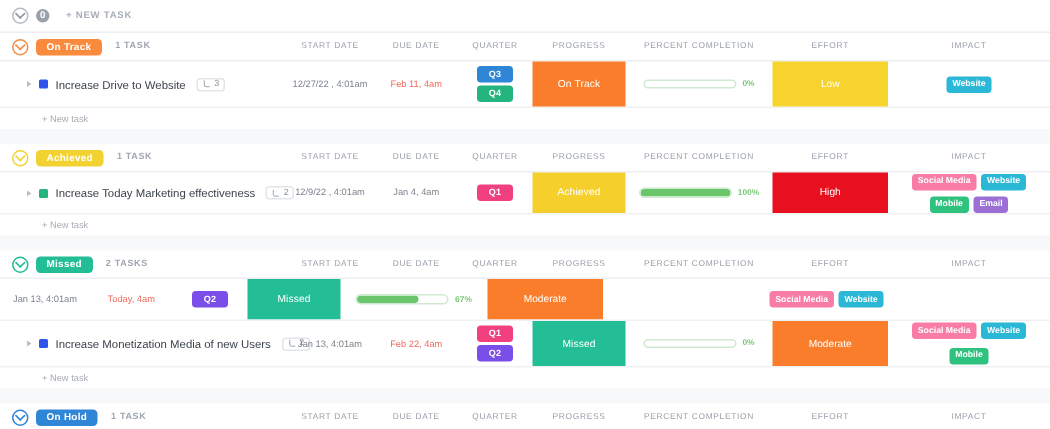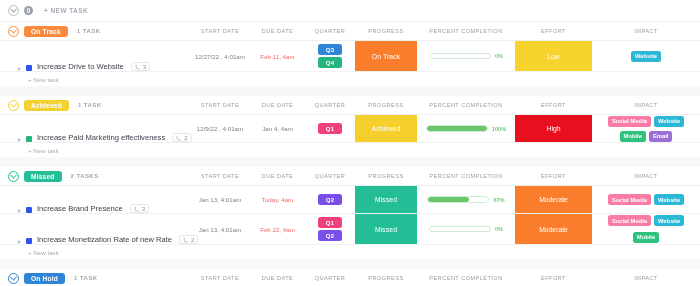--- a/index.html
+++ b/index.html
@@ -98,21 +98,21 @@
     display: flex; align-items: stretch;
     position: relative;
     border-top: 1px solid #f0f1f3;
     min-height: 28px;
   }
   .task-row.first { border-top: 1px solid #eceef1; }
   .cell { display: flex; align-items: center; justify-content: center; }
 
   .c-name {
     flex: none; width: 190px;
-    justify-content: flex-start; padding-left: 18px; gap: 5px; align-items: flex-end;
+    justify-content: flex-start; padding-left: 18px; gap: 5px;
   }
   .caret {
     width: 0; height: 0; flex: none;
     border-left: 3.2px solid #b9bfc8;
     border-top: 2.4px solid transparent;
     border-bottom: 2.4px solid transparent;
   }
   .sq { width: 6px; height: 6px; border-radius: 1px; flex: none; }
   .tname { font-size: 7.6px; color: #3b414b; white-space: nowrap; }
   .subcount {
@@ -247,21 +247,21 @@
         <span class="colhead" style="left:305px;width:50px">QUARTER</span>
         <span class="colhead" style="left:355px;width:62px">PROGRESS</span>
         <span class="colhead" style="left:417px;width:98px">PERCENT COMPLETION</span>
         <span class="colhead" style="left:515px;width:77px">EFFORT</span>
         <span class="colhead" style="left:592px;width:108px">IMPACT</span>
       </div>
       <div class="task-row first">
         <div class="cell c-name">
           <span class="caret"></span>
           <span class="sq" style="background:#24b47e"></span>
-          <span class="tname">Increase Paid Marketing effectiveness</span>
+          <span class="tname">Increase Today Marketing effectiveness</span>
           <span class="subcount">
             <svg width="6" height="6" viewBox="0 0 10 10">
               <path d="M2 1 v5 a2 2 0 0 0 2 2 h4" fill="none" stroke="#9aa1ab" stroke-width="1.1"></path>
             </svg>
             <span>2</span>
           </span>
         </div>
         <div class="cell c-start">
           <span class="date-txt">12/9/22 , 4:01am</span>
         </div>
@@ -302,31 +302,20 @@
         <span class="grp-count">2 TASKS</span>
         <span class="colhead" style="left:190px;width:60px">START DATE</span>
         <span class="colhead" style="left:250px;width:55px">DUE DATE</span>
         <span class="colhead" style="left:305px;width:50px">QUARTER</span>
         <span class="colhead" style="left:355px;width:62px">PROGRESS</span>
         <span class="colhead" style="left:417px;width:98px">PERCENT COMPLETION</span>
         <span class="colhead" style="left:515px;width:77px">EFFORT</span>
         <span class="colhead" style="left:592px;width:108px">IMPACT</span>
       </div>
       <div class="task-row first">
-        <div class="cell c-name">
-          <span class="caret"></span>
-          <span class="sq" style="background:#2f54eb"></span>
-          <span class="tname">Increase Brand Presence</span>
-          <span class="subcount">
-            <svg width="6" height="6" viewBox="0 0 10 10">
-              <path d="M2 1 v5 a2 2 0 0 0 2 2 h4" fill="none" stroke="#9aa1ab" stroke-width="1.1"></path>
-            </svg>
-            <span>3</span>
-          </span>
-        </div>
         <div class="cell c-start">
           <span class="date-txt">Jan 13, 4:01am</span>
         </div>
         <div class="cell c-due">
           <span class="date-txt overdue">Today, 4am</span>
         </div>
         <div class="cell c-quarter">
           <span class="qtag" style="background:#7a4ee8">Q2</span>
         </div>
         <div class="cell c-progress">
@@ -343,21 +332,21 @@
         </div>
         <div class="cell c-impact">
           <span class="itag" style="background:#f87ca5">Social Media</span>
           <span class="itag" style="background:#2bb8d6">Website</span>
         </div>
       </div>
       <div class="task-row">
         <div class="cell c-name">
           <span class="caret"></span>
           <span class="sq" style="background:#2f54eb"></span>
-          <span class="tname">Increase Monetization Rate of new Rate</span>
+          <span class="tname">Increase Monetization Media of new Users</span>
           <span class="subcount">
             <svg width="6" height="6" viewBox="0 0 10 10">
               <path d="M2 1 v5 a2 2 0 0 0 2 2 h4" fill="none" stroke="#9aa1ab" stroke-width="1.1"></path>
             </svg>
             <span>2</span>
           </span>
         </div>
         <div class="cell c-start">
           <span class="date-txt">Jan 13, 4:01am</span>
         </div>

